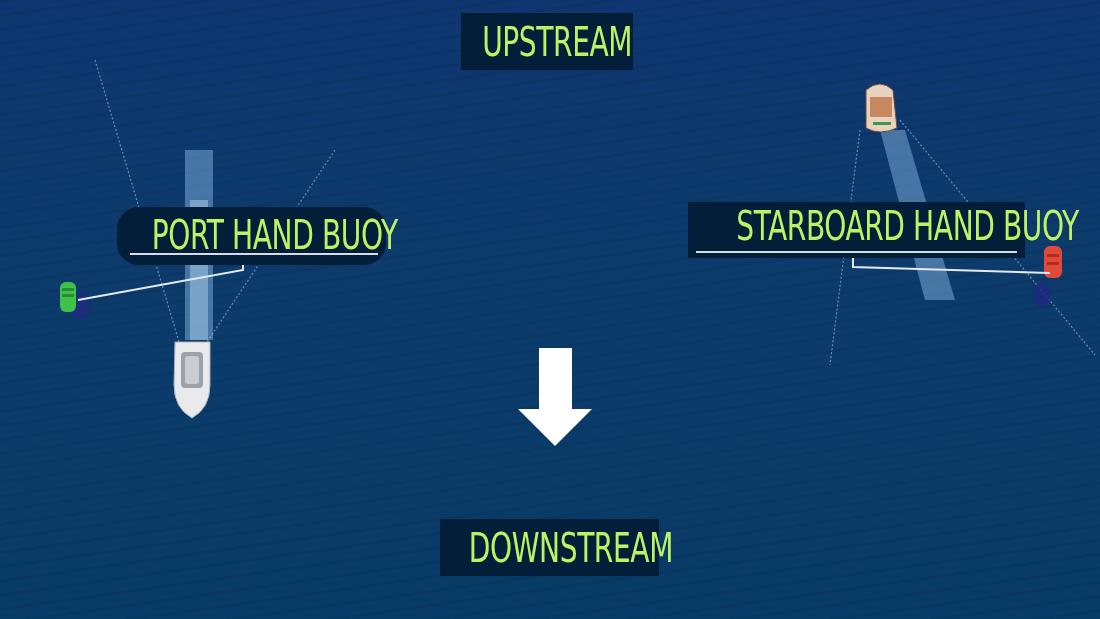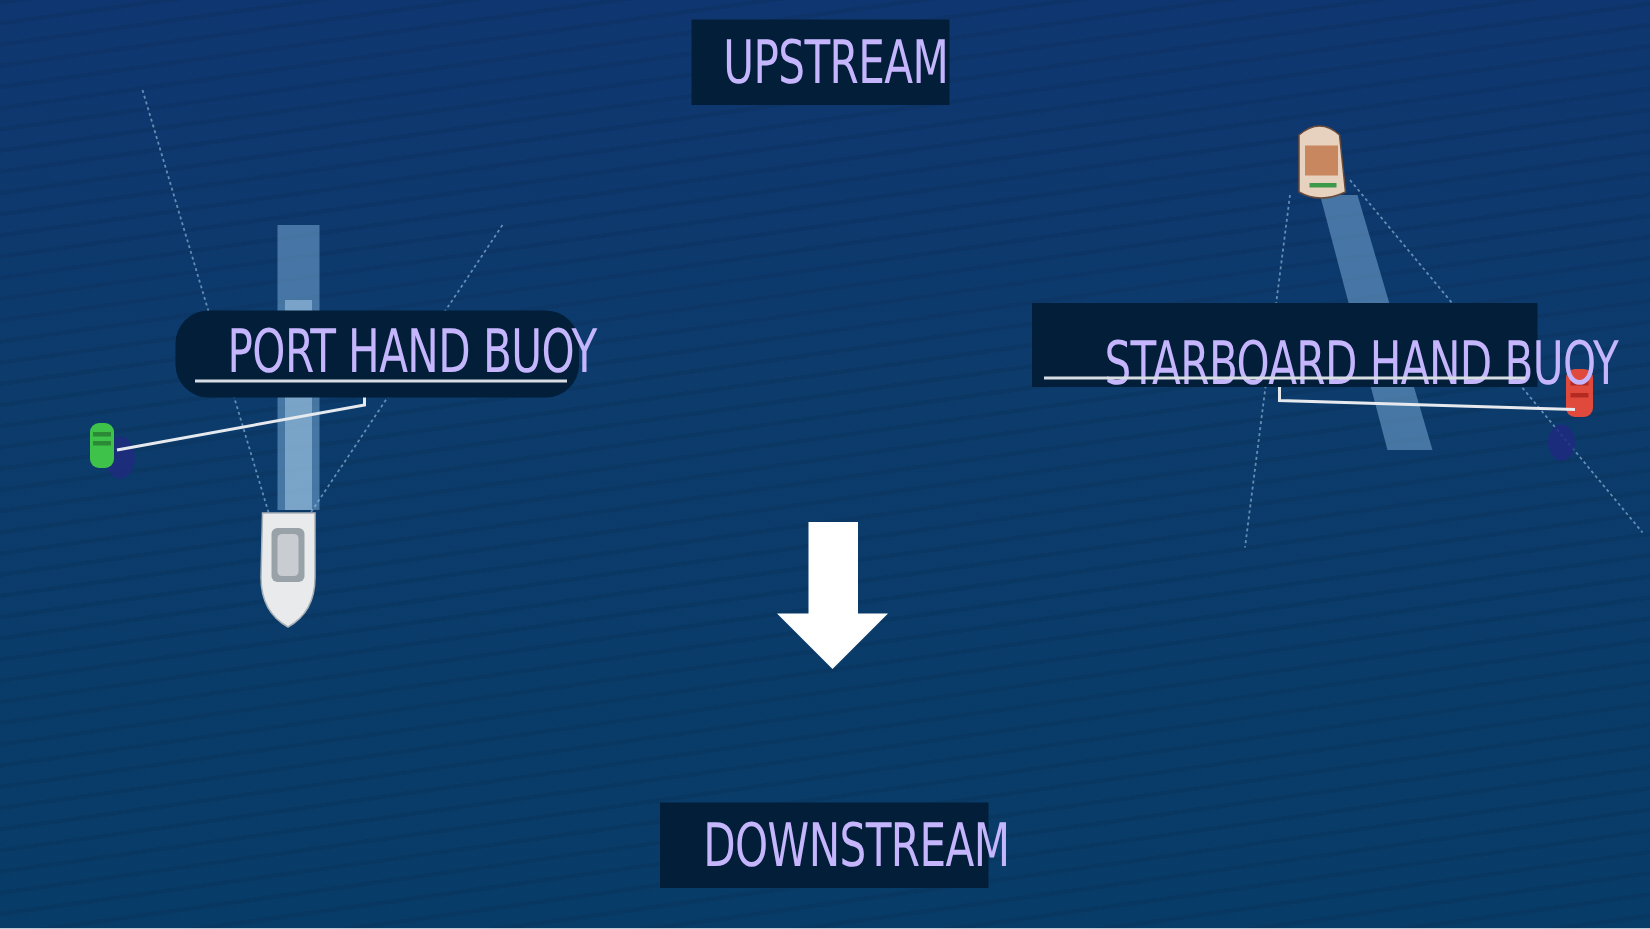--- a/index.html
+++ b/index.html
@@ -1,27 +1,27 @@
 <!DOCTYPE html>
 <html><head>
   <meta charset="utf-8">
   <style>
     html, body { margin:0; padding:0; }
     body { width:1100px; height:619px; overflow:hidden; font-family:"DejaVu Sans Condensed","DejaVu Sans", sans-serif; }
     .scene { position:relative; width:1100px; height:619px; overflow:hidden;
       background: linear-gradient(180deg, #0f3670 0%, #0c3b6c 40%, #083c68 100%); }
     .waves { position:absolute; inset:0; opacity:.25;
       background: repeating-linear-gradient(172deg, rgba(0,0,0,.25) 0 3px, rgba(0,0,0,0) 3px 14px); }
-    .label { position:absolute; background:#021e38; color:#c4b5fd; text-align:center;
+    .label { position:absolute; background:#021e38; color:#bef264; text-align:center;
       letter-spacing:-0.5px; line-height:1; box-sizing:border-box; }
     .label span { display:inline-block; transform:scaleX(0.78); transform-origin:center; white-space:nowrap; }
     .label.up   { left:461px; top:13px;  width:172px; height:57px; font-size:40px; padding-top:9px; }
-    .label.down { left:440px; top:535px; width:219px; height:57px; font-size:40px; padding-top:9px; }
+    .label.down { left:440px; top:519px; width:219px; height:57px; font-size:40px; padding-top:9px; }
     .label.port { left:117px; top:207px; width:269px; height:58px; font-size:40px; padding-top:8px;border-radius:22px; }
-    .label.star { left:688px; top:202px; width:337px; height:56px; font-size:40px; padding-top:21px; }
+    .label.star { left:688px; top:202px; width:337px; height:56px; font-size:40px; padding-top:4px; }
     .underline { position:absolute; height:2px; background:#d8dde3; }
     .current { position:absolute; left:470px; top:300px; width:160px; text-align:center; color:#fff; font-size:40px; line-height:1; }
     .current span { display:inline-block; transform:scaleX(0.78); }
     svg.overlay { position:absolute; inset:0; }
   </style>
 </head>
 <body>
 
 <div class="scene">
   <div class="waves"></div>

